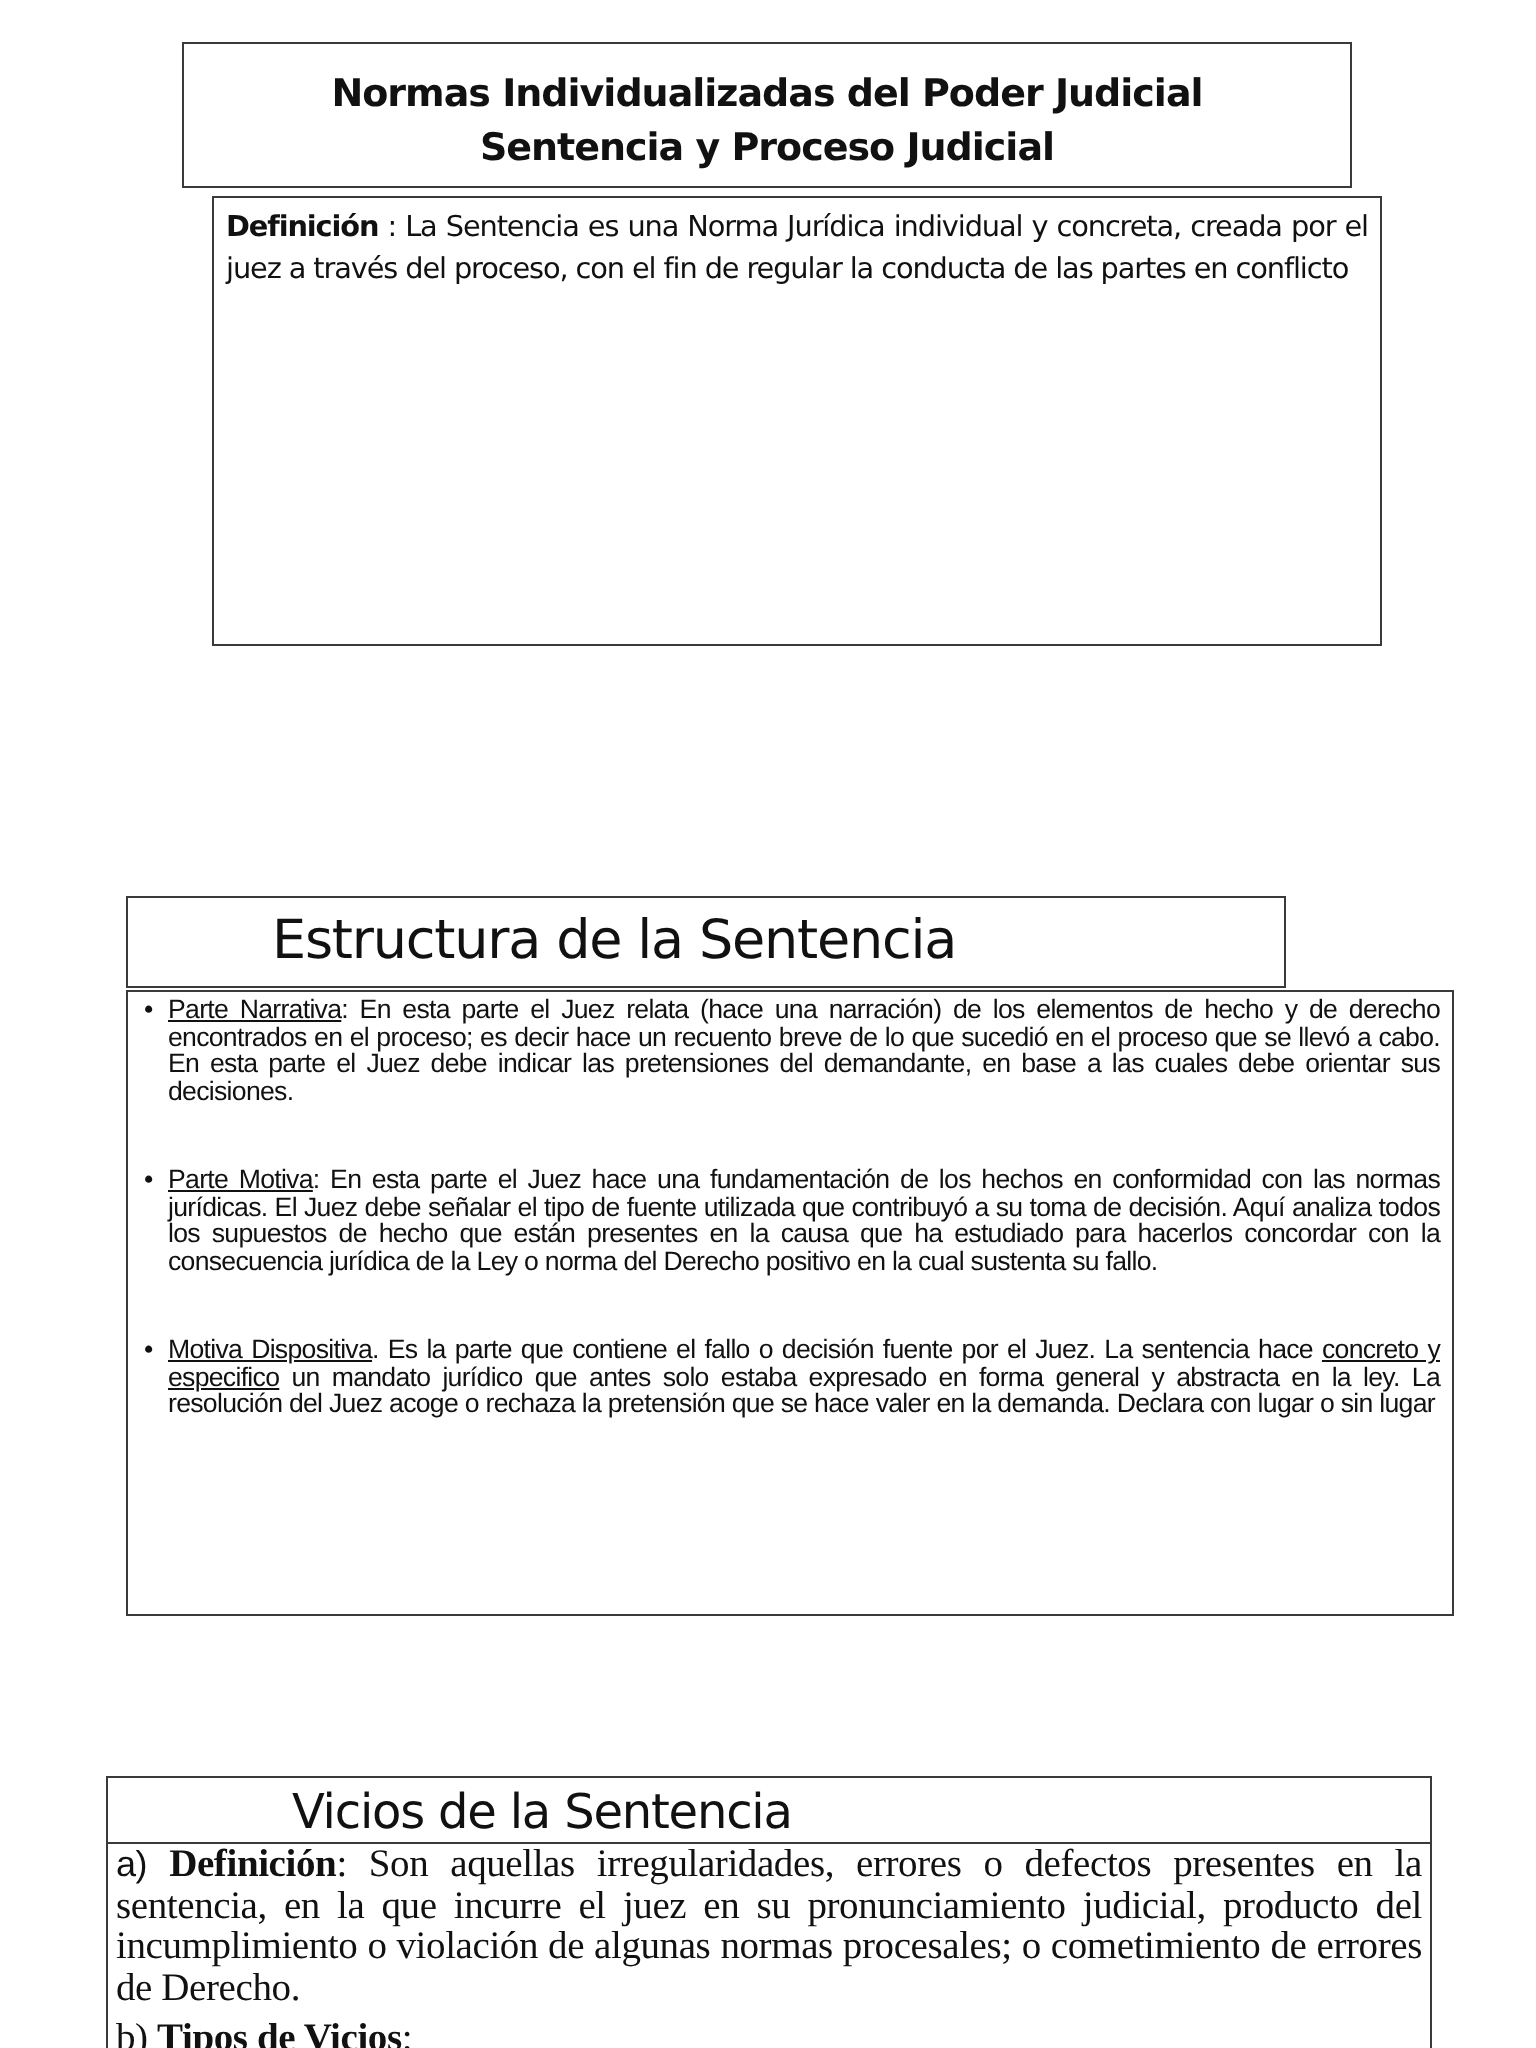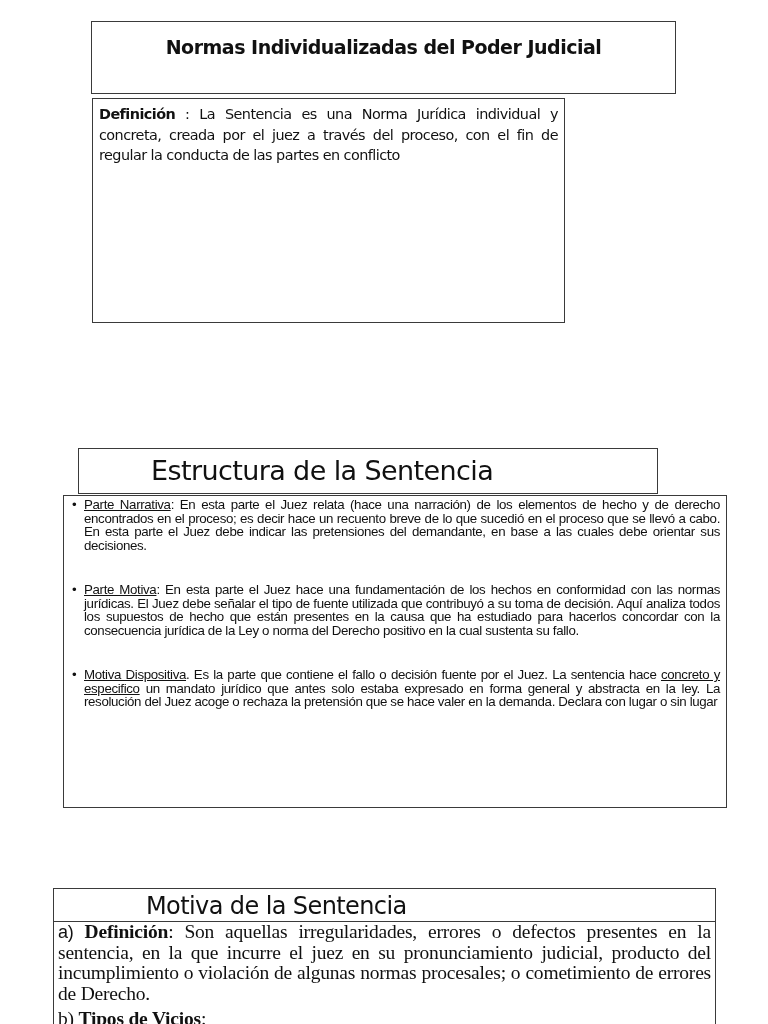--- a/index.html
+++ b/index.html
@@ -9,26 +9,26 @@
     font-family: "Liberation Sans", sans-serif; color: #111;
   }
   .box { position: absolute; border: 1.3px solid #3a3a3a; box-sizing: border-box; background: #fff; }
 
   
   #title-box { left: 91px; top: 21px; width: 585px; height: 73px; text-align: center; }
   #title-box .line { font-family: "DejaVu Sans", sans-serif; font-weight: bold; font-size: 19px; letter-spacing: -0.5px; line-height: 27px; }
   #title-box .l1 { margin-top: 12px; }
 
   
-  #def-box { left: 92px; top: 98px; width: 473px; height: 225px; padding: 5px 6px 0 6px; }
+  #def-box { left: 106px; top: 98px; width: 585px; height: 225px; padding: 5px 6px 0 6px; }
   #def-box p { margin: 0 0 6px 0; font-family: "DejaVu Sans", sans-serif; font-size: 14.4px; line-height: 20.5px; letter-spacing: -0.55px; text-align: justify; }
   #def-box b { font-weight: bold; }
 
   
-  #struct-title { left: 78px; top: 448px; width: 580px; height: 46px; }
+  #struct-title { left: 63px; top: 448px; width: 580px; height: 46px; }
   #struct-title .t { position: absolute; left: 72px; top: 3px; font-family: "DejaVu Sans", sans-serif; font-size: 27px; letter-spacing: -0.6px; line-height: 38px; }
   #struct-body { left: 63px; top: 495px; width: 664px; height: 313px; padding: 0 6px 0 7px; }
   .bullet { position: relative; padding-left: 13px; font-family: "Liberation Sans Narrow", "Liberation Sans", sans-serif; font-size: 13.3px; line-height: 13.5px; letter-spacing: -0.35px; text-align: justify; }
   .bullet .dot { position: absolute; left: 1px; top: 0; }
   .bullet u { text-decoration: underline; }
   #b1 { margin-top: 2px; }
   #b2 { margin-top: 31px; }
   #b3 { margin-top: 31px; }
 
   
@@ -37,20 +37,21 @@
   #vicios-body { left: 53px; top: 921px; width: 663px; height: 120px; border-bottom: none; padding: 0 4px 0 4px; }
   #vicios-body p { margin: 0; font-family: "Liberation Serif", serif; font-size: 19.5px; line-height: 20.5px; text-align: justify; letter-spacing: -0.2px; }
   #vicios-body .b { margin-top: 5px; }
   #vicios-body .sans { font-family: "Liberation Sans", sans-serif; font-size: 18px; }
 </style>
 </head>
 <body>
 
 <div class="box" id="title-box">
   <div class="line l1">Normas Individualizadas del Poder Judicial</div>
+  <div class="line">Sentencia  y Proceso Judicial</div>
 </div>
 
 <div class="box" id="def-box">
   <p><b>Definición</b><span> : La Sentencia es una  Norma Jurídica individual y concreta, creada por el juez a través del proceso, con el fin de regular la conducta de las partes en conflicto</span></p>
 </div>
 
 <div class="box" id="struct-title">
   <div class="t">Estructura de la Sentencia</div>
 </div>
 <div class="box" id="struct-body">
@@ -62,18 +63,18 @@
     <span class="dot">•</span>
     <u>Parte Motiva</u><span>: En esta parte el Juez hace una fundamentación de los hechos en conformidad con las normas jurídicas. El Juez debe señalar el tipo de fuente utilizada que contribuyó a su toma de decisión. Aquí analiza todos los supuestos de hecho que están presentes en la causa que ha estudiado para hacerlos  concordar con la consecuencia jurídica de la Ley o norma del Derecho positivo en la cual sustenta su fallo.</span>
   </div>
   <div class="bullet" id="b3">
     <span class="dot">•</span>
     <u>Motiva Dispositiva</u><span>. Es la parte que contiene el fallo o decisión fuente por el Juez. La sentencia hace </span><u>concreto y especifico</u><span> un mandato jurídico que antes  solo estaba expresado en forma general y abstracta en la ley. La resolución del Juez acoge o rechaza la pretensión que se hace valer en la demanda. Declara con lugar o sin lugar</span>
   </div>
 </div>
 
 <div class="box" id="vicios-title">
-  <div class="t">Motiva de la Sentencia</div>
+  <div class="t">Vicios de la Sentencia</div>
 </div>
 <div class="box" id="vicios-body">
   <p><span class="sans">a)</span> <b>Definición</b><span>: Son aquellas irregularidades, errores o defectos presentes en la sentencia, en la que incurre el juez en su pronunciamiento judicial, producto del incumplimiento o violación de algunas normas procesales; o cometimiento de errores de Derecho.</span></p>
   <p class="b"><span>b)</span> <b>Tipos de Vicios</b><span>:</span></p>
 </div>
 
 </body></html>

